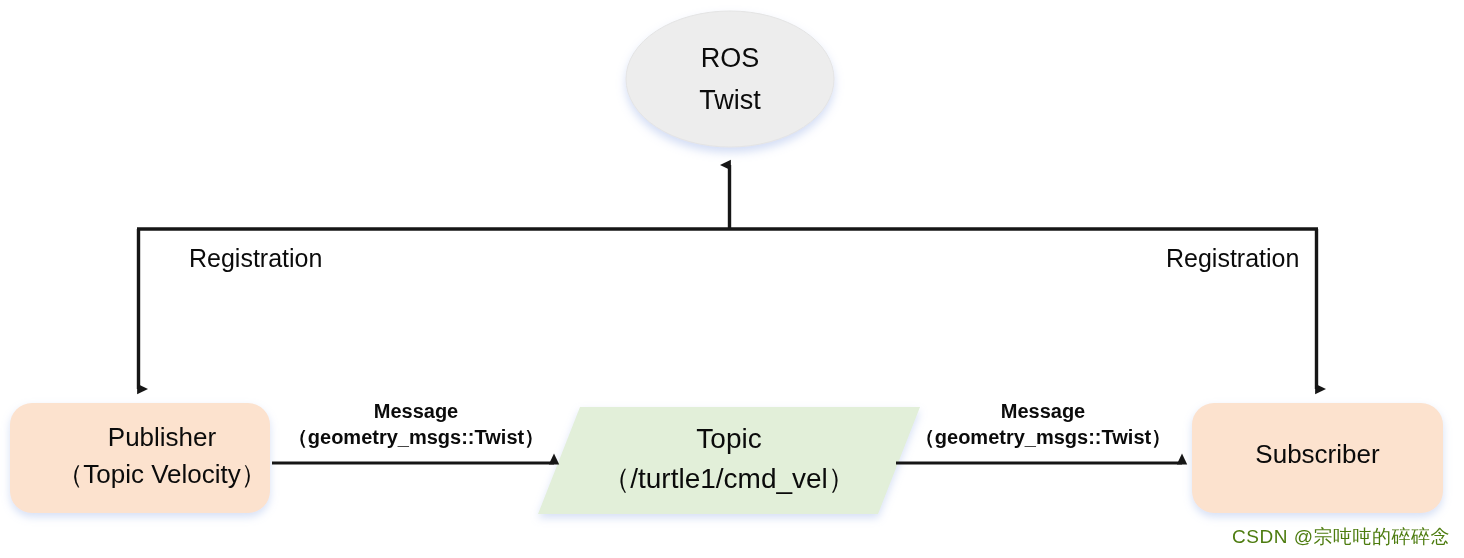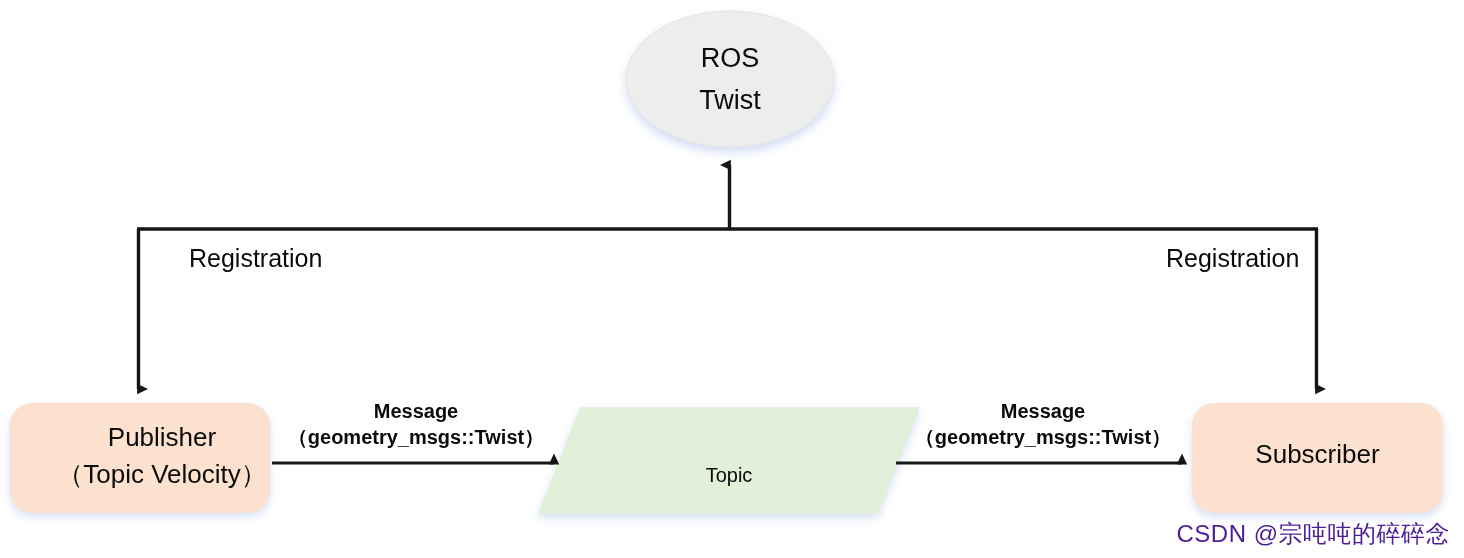--- a/index.html
+++ b/index.html
@@ -51,24 +51,24 @@
   .publisher-label {
     left: 10px;
     top: 386px;
     width: 304px;
     height: 110px;
     font-size: 26px;
     margin-top: 15px;
   }
   .topic-label {
     left: 578px;
-    top: 420px;
+    top: 404px;
     width: 302px;
     height: 110px;
-    font-size: 20px;
+    font-size: 28px;
   }
   .subscriber-label {
     left: 1192px;
     top: 403px;
     width: 251px;
     height: 102px;
     font-size: 26px;
   }
 
   .edge-label {
@@ -93,22 +93,22 @@
     font-size: 25px;
     margin-left: 24px;
   }
   .reg-left  { left: 165px; top: 244px; text-align: left; }
   .reg-right { left: 1142px; top: 244px; text-align: left; }
 
   .watermark {
     position: absolute;
     right: 14px;
     bottom: 8px;
-    font-size: 24px;
-    color: #4c1d95;
+    font-size: 19px;
+    color: #4d7c0f;
     letter-spacing: 0.5px;
     white-space: nowrap;
     pointer-events: none;
   }
 </style>
 </head>
 <body>
 
 <div id="canvas">
 
@@ -158,20 +158,21 @@
     <span class="ln">Twist</span>
   </div>
 
   <div class="node-label publisher-label">
     <span class="ln">Publisher</span>
     <span class="ln">（Topic Velocity）</span>
   </div>
 
   <div class="node-label topic-label">
     <span class="ln">Topic</span>
+    <span class="ln">（/turtle1/cmd_vel）</span>
   </div>
 
   <div class="node-label subscriber-label">
     <span class="ln">Subscriber</span>
   </div>
 
   <div class="edge-label msg-label msg-left">
     <span class="ln">Message</span>
     <span class="ln">（geometry_msgs::Twist）</span>
   </div>

